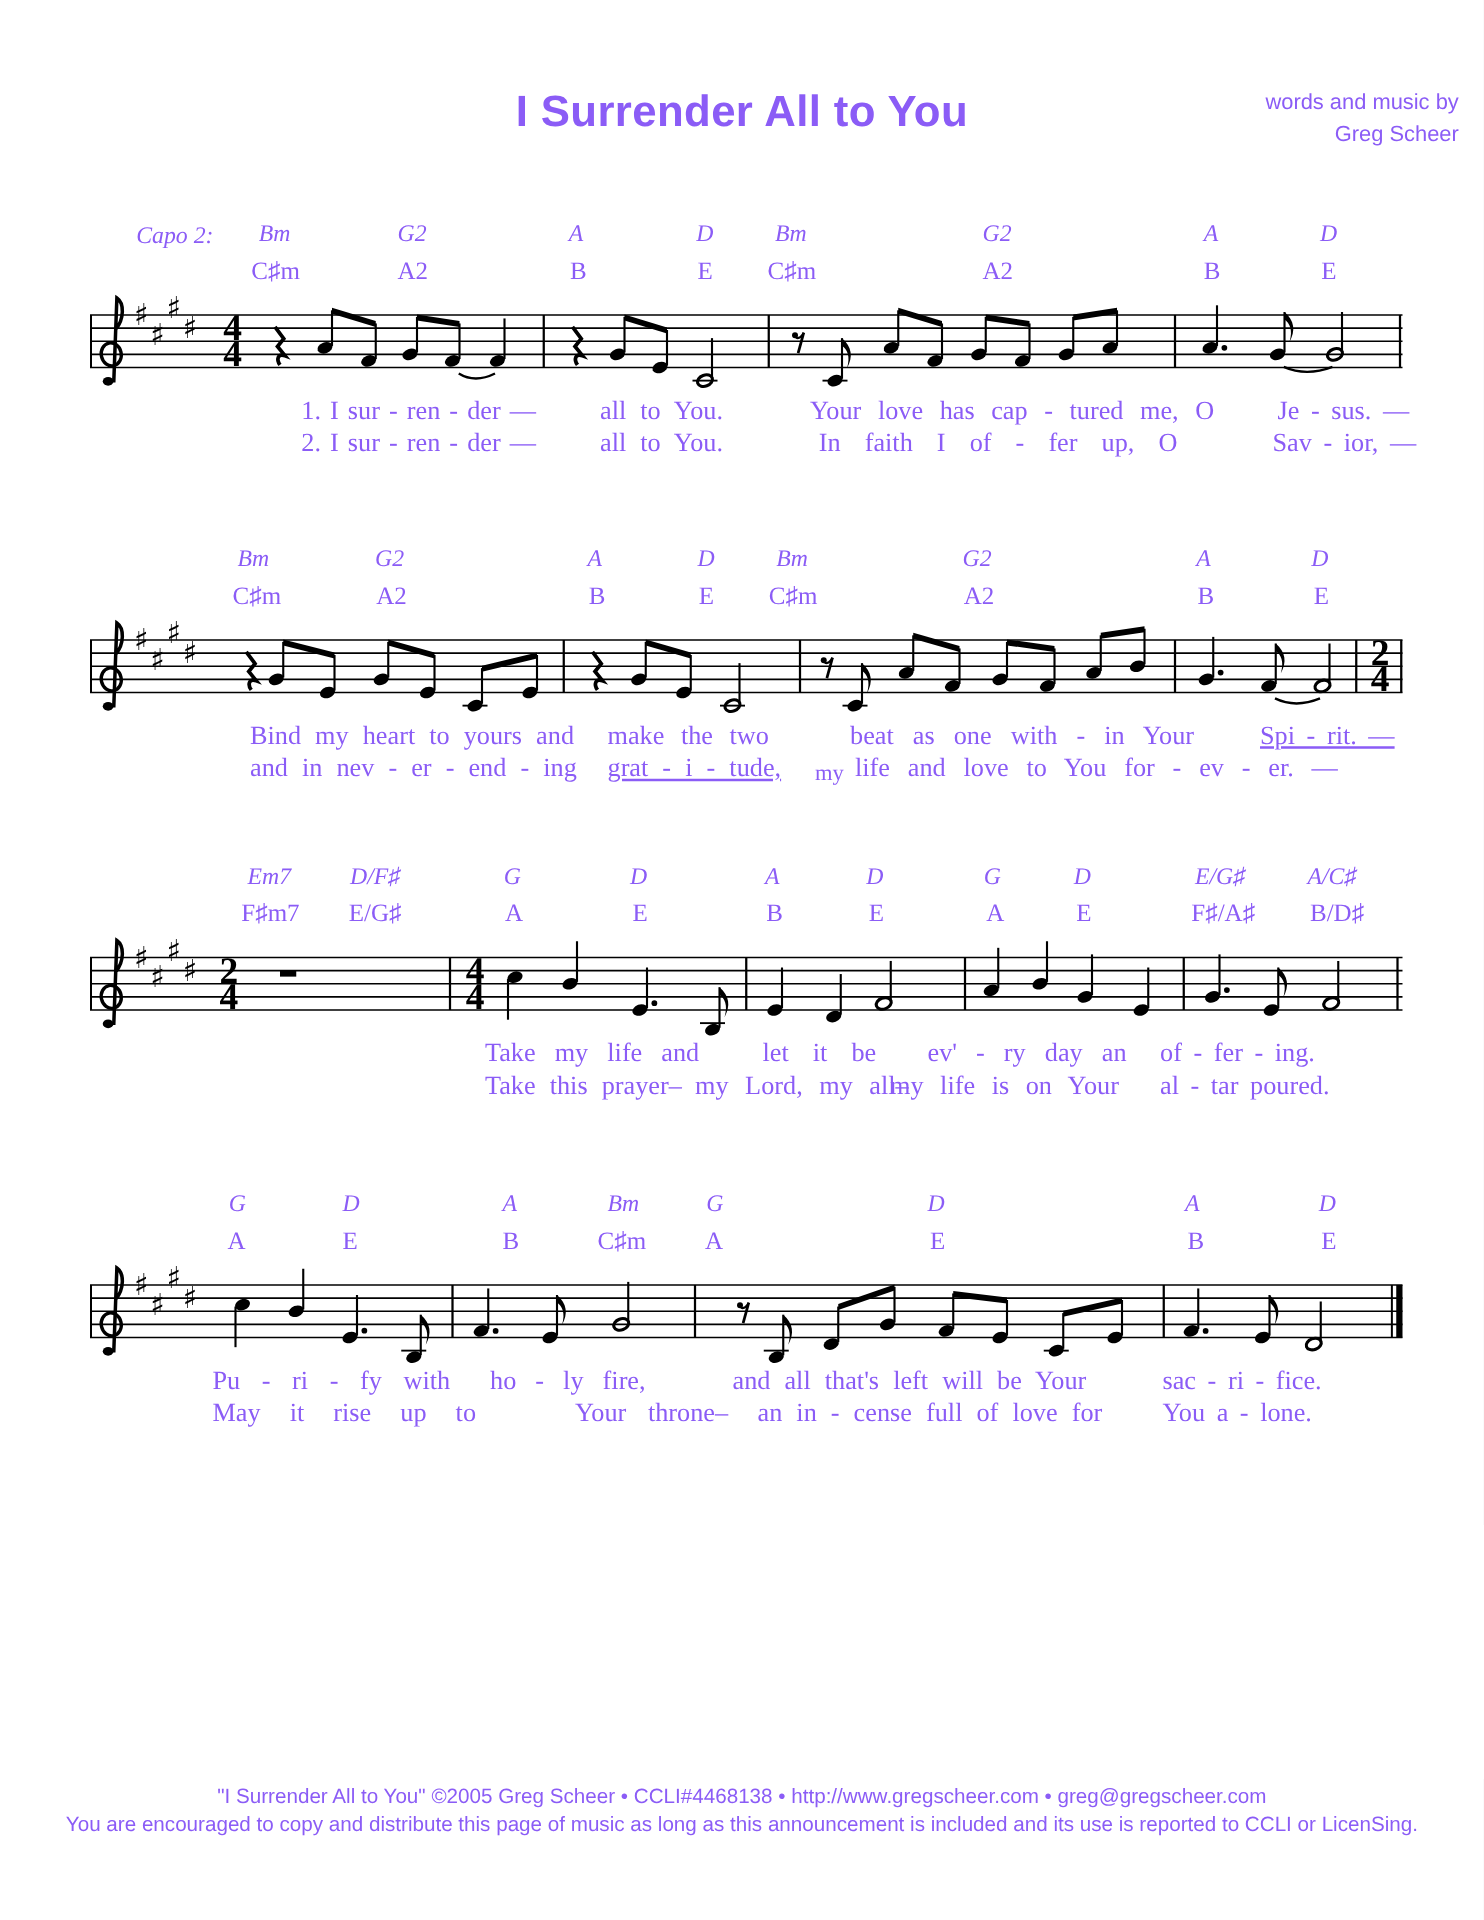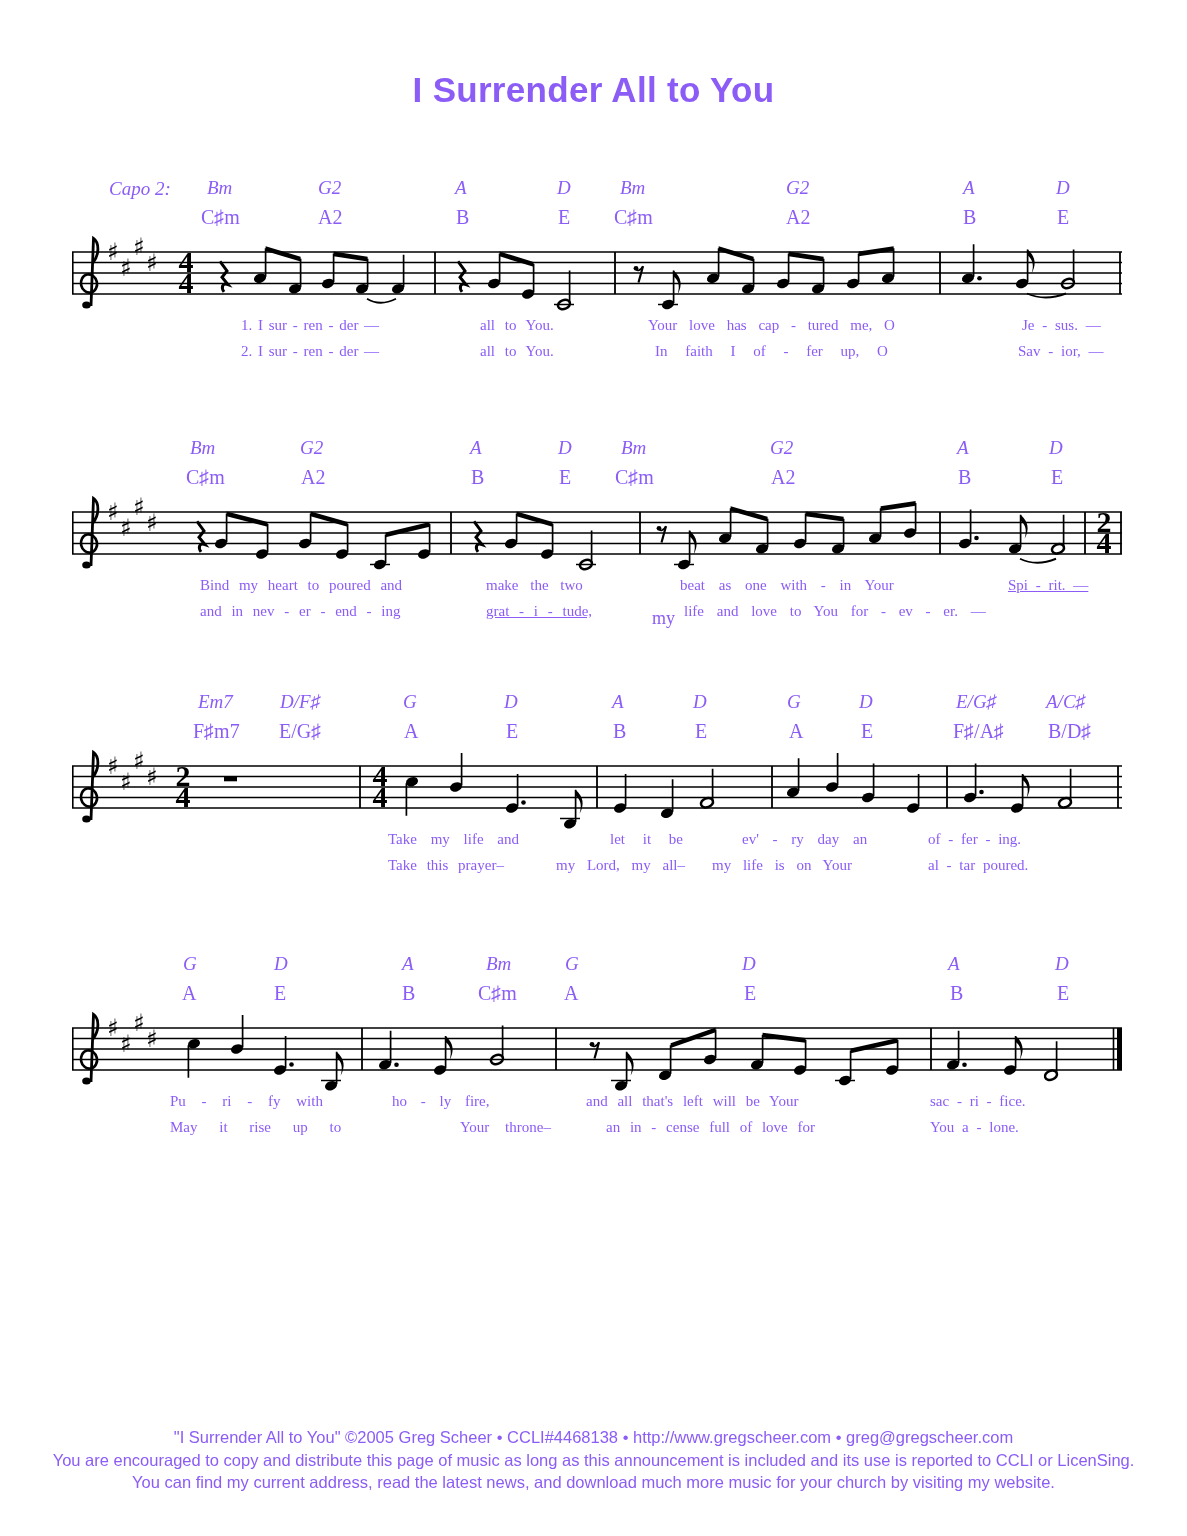--- a/index.html
+++ b/index.html
@@ -22,41 +22,45 @@
   .capo-label{
     position:absolute;font-style:italic;font-size:19px;
     font-family:"Liberation Serif","DejaVu Serif",serif;
   }
   .chord{
     position:absolute;font-size:20px;line-height:1;white-space:nowrap;
     font-family:"Liberation Serif","DejaVu Serif","DejaVu Sans",serif;
   }
   .chord.capo{font-style:italic;font-size:19px;}
   .lyric{
-    position:absolute;font-size:15px;line-height:1;white-space:nowrap;
+    position:absolute;font-size:21px;line-height:1;white-space:nowrap;
     font-family:"Liberation Serif","DejaVu Serif",serif;
   }
   .lyric.small{font-size:18px;top-margin:0;}
   .footer{
     position:absolute;left:0;top:1426px;width:1187px;text-align:center;
     font-family:"Liberation Sans","DejaVu Sans",sans-serif;
     font-size:16.5px;line-height:22.5px;
   }
   svg.system{position:absolute;left:0;overflow:visible;}
   svg text.timesig{
     font-family:"Liberation Serif","DejaVu Serif",serif;
     font-weight:bold;font-size:30px;
   }
   svg text.sharp{font-family:"DejaVu Sans",sans-serif;font-size:24px;}
 </style>
 </head>
 <body>
 
 <div class="page">
   <div class="title">I Surrender All to You</div>
+  <div class="credit">
+    <div>words and music by</div>
+    <div>Greg Scheer</div>
+  </div>
   <span class="capo-label" style="left:109px;top:178px">Capo 2:</span>
   <div id="score">
       <svg class="system" width="1187" height="160" viewBox="0 0 1187 160" style="top: 202px;">
         <g>
           <line x1="72" x2="1122" y1="50" y2="50" stroke="#000" stroke-width="1.3"></line>
           <line x1="72" x2="1122" y1="60.5" y2="60.5" stroke="#000" stroke-width="1.3"></line>
           <line x1="72" x2="1122" y1="71" y2="71" stroke="#000" stroke-width="1.3"></line>
           <line x1="72" x2="1122" y1="81.5" y2="81.5" stroke="#000" stroke-width="1.3"></line>
           <line x1="72" x2="1122" y1="92" y2="92" stroke="#000" stroke-width="1.3"></line>
         </g>
@@ -323,21 +327,21 @@
       <span class="chord capo" style="left: 957px; top: 438px;">A</span>
       <span class="chord capo" style="left: 1049px; top: 438px;">D</span>
       <span class="chord" style="left: 186px; top: 467px;">C♯m</span>
       <span class="chord" style="left: 301px; top: 467px;">A2</span>
       <span class="chord" style="left: 471px; top: 467px;">B</span>
       <span class="chord" style="left: 559px; top: 467px;">E</span>
       <span class="chord" style="left: 615px; top: 467px;">C♯m</span>
       <span class="chord" style="left: 771px; top: 467px;">A2</span>
       <span class="chord" style="left: 958px; top: 467px;">B</span>
       <span class="chord" style="left: 1051px; top: 467px;">E</span>
-      <span class="lyric" style="left: 200px; top: 578px; word-spacing: 6px;">Bind my heart to poured and</span>
+      <span class="lyric" style="left: 200px; top: 578px; word-spacing: 6px;">Bind my heart to yours and</span>
       <span class="lyric" style="left: 486px; top: 578px; word-spacing: 8px;">make the two</span>
       <span class="lyric" style="left: 680px; top: 578px; word-spacing: 10px;">beat as one with - in Your</span>
       <span class="lyric" style="left: 1008px; top: 578px; word-spacing: 4px; text-decoration: underline;">Spi - rit. —</span>
       <span class="lyric" style="left: 200px; top: 604px; word-spacing: 6px;">and in nev - er - end - ing</span>
       <span class="lyric" style="left: 486px; top: 604px; word-spacing: 6px; text-decoration: underline;">grat - i - tude,</span>
       <span class="lyric small" style="left: 652px; top: 609px;">my</span>
       <span class="lyric" style="left: 684px; top: 604px; word-spacing: 9px;">life and love to You for - ev - er. —</span>
       <svg class="system" width="1187" height="160" viewBox="0 0 1187 160" style="top: 716px;">
         <g>
           <line x1="72" x2="1122" y1="50" y2="50" stroke="#000" stroke-width="1.3"></line>
@@ -595,15 +599,14 @@
       <span class="lyric" style="left: 586px; top: 1094px; word-spacing: 6px;">and all that's left will be Your</span>
       <span class="lyric" style="left: 930px; top: 1094px; word-spacing: 4px;">sac - ri - fice.</span>
       <span class="lyric" style="left: 170px; top: 1120px; word-spacing: 18px;">May it rise up to</span>
       <span class="lyric" style="left: 460px; top: 1120px; word-spacing: 12px;">Your throne–</span>
       <span class="lyric" style="left: 606px; top: 1120px; word-spacing: 6px;">an in - cense full of love for</span>
       <span class="lyric" style="left: 930px; top: 1120px; word-spacing: 4px;">You a - lone.</span>
     </div>
   <div class="footer">
     <div>"I Surrender All to You" ©2005 Greg Scheer • CCLI#4468138 • http://www.gregscheer.com • greg@gregscheer.com</div>
     <div>You are encouraged to copy and distribute this page of music as long as this announcement is included and its use is reported to CCLI or LicenSing.</div>
-    <div>You can find my current address, read the latest news, and download much more music for your church by visiting my website.</div>
   </div>
 </div>
 
 </body></html>

